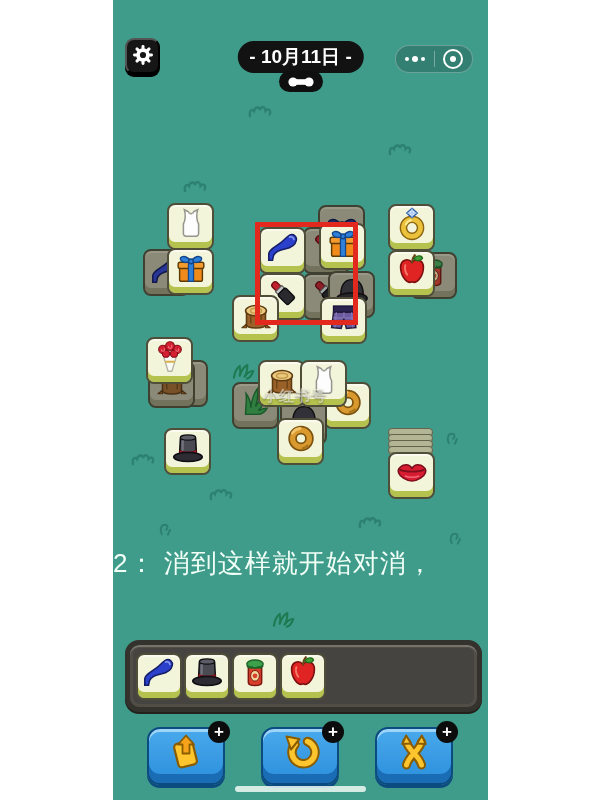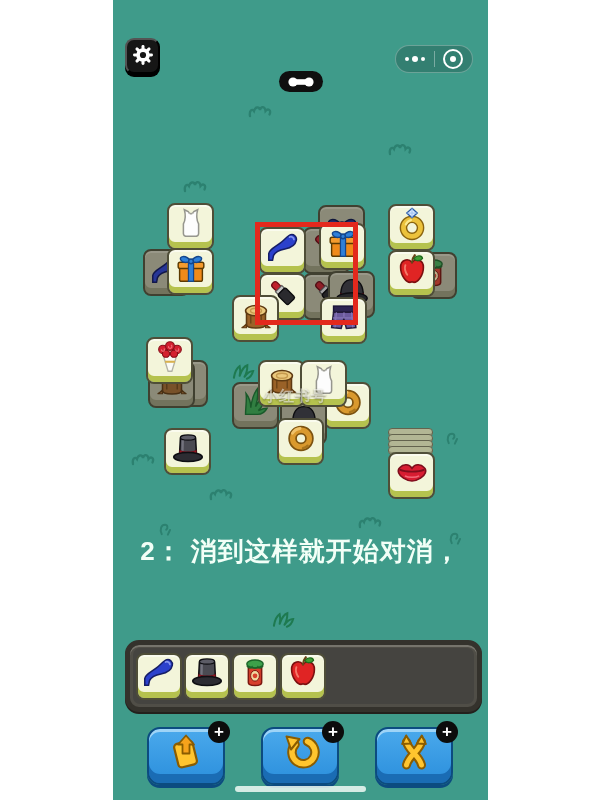--- a/index.html
+++ b/index.html
@@ -33,22 +33,22 @@
              filter:brightness(.82) saturate(.85);}
   .stackpile{position:absolute;width:45px;display:flex;flex-direction:column;}
   .stackpile .strip{height:9px;background:#b2b694;border:1.5px solid #63634e;border-radius:4px;margin-bottom:-3px;
                     box-sizing:border-box;box-shadow:inset 0 -2px 0 #8f9274;}
   .redbox{position:absolute;border:5px solid #e3291d;box-sizing:border-box;z-index:50;}
   .watermark{position:absolute;left:150px;top:387px;z-index:60;color:rgba(255,255,255,.55);font-size:15px;
              font-weight:bold;letter-spacing:1px;text-shadow:0 1px 2px rgba(60,60,20,.6);}
   .decor{position:absolute;z-index:0;}
 
   
-  .caption{position:absolute;top:534px;left:0;right:0;text-align:center;color:#f2fff7;font-size:26px;
-           font-weight:bold;line-height:34px;letter-spacing:1px;z-index:5;}
+  .caption{position:absolute;top:546px;left:0;right:0;color:#f2fff7;font-size:26px;
+           font-weight:normal;line-height:34px;letter-spacing:1px;z-index:5;}
 
   
   .tray{position:absolute;left:12px;top:640px;width:357px;height:72px;background:#504e47;border:5px solid #34322c;
         border-radius:14px;box-sizing:border-box;box-shadow:inset 0 2px 0 #76746c,0 2px 0 #23211d;}
   .tray-inner{position:absolute;inset:3px;background:#454440;border-radius:7px;display:flex;align-items:center;
               padding-left:3px;}
   .tray .tile{position:relative;width:46px;height:47px;margin-right:2px;flex:none;}
 
   
   .pups{position:absolute;left:0;top:727px;width:100%;display:flex;padding-left:34px;gap:36px;box-sizing:border-box;}
@@ -74,20 +74,23 @@
           <rect x="10.5" y="2" width="3" height="20" rx="1.4" transform="rotate(45 12 12)"></rect>
           <rect x="10.5" y="2" width="3" height="20" rx="1.4" transform="rotate(90 12 12)"></rect>
           <rect x="10.5" y="2" width="3" height="20" rx="1.4" transform="rotate(135 12 12)"></rect>
           <circle cx="12" cy="12" r="6.8"></circle>
         </g>
         <circle cx="12" cy="12" r="3.1" fill="#161616"></circle>
       </svg>
     </span>
   </button>
 
+  <div class="datepill">
+    <span>- 10月11日 -</span>
+  </div>
   <div class="bone">
     <svg width="28" height="12" viewBox="0 0 28 12">
       <rect x="6" y="3.2" width="16" height="5.6" fill="#fff"></rect>
       <circle cx="6" cy="6" r="4.6" fill="#fff"></circle>
         <circle cx="22" cy="6" r="4.6" fill="#fff"></circle>
     </svg>
   </div>
 
   <div class="capsule">
     <div class="cap-half">

